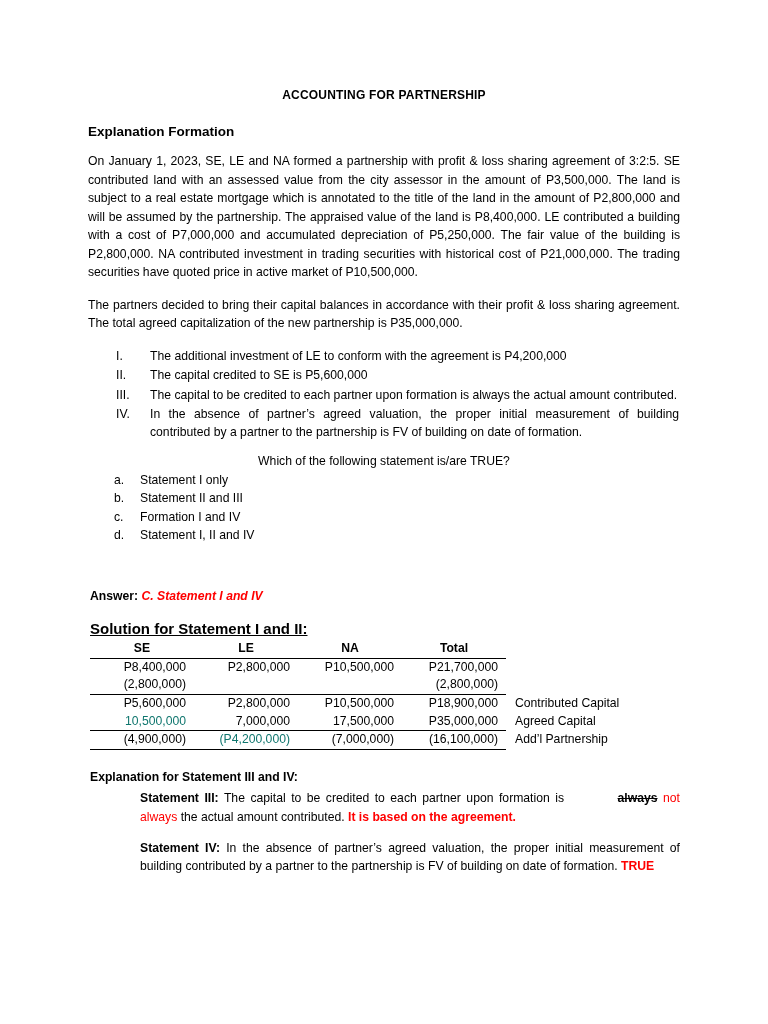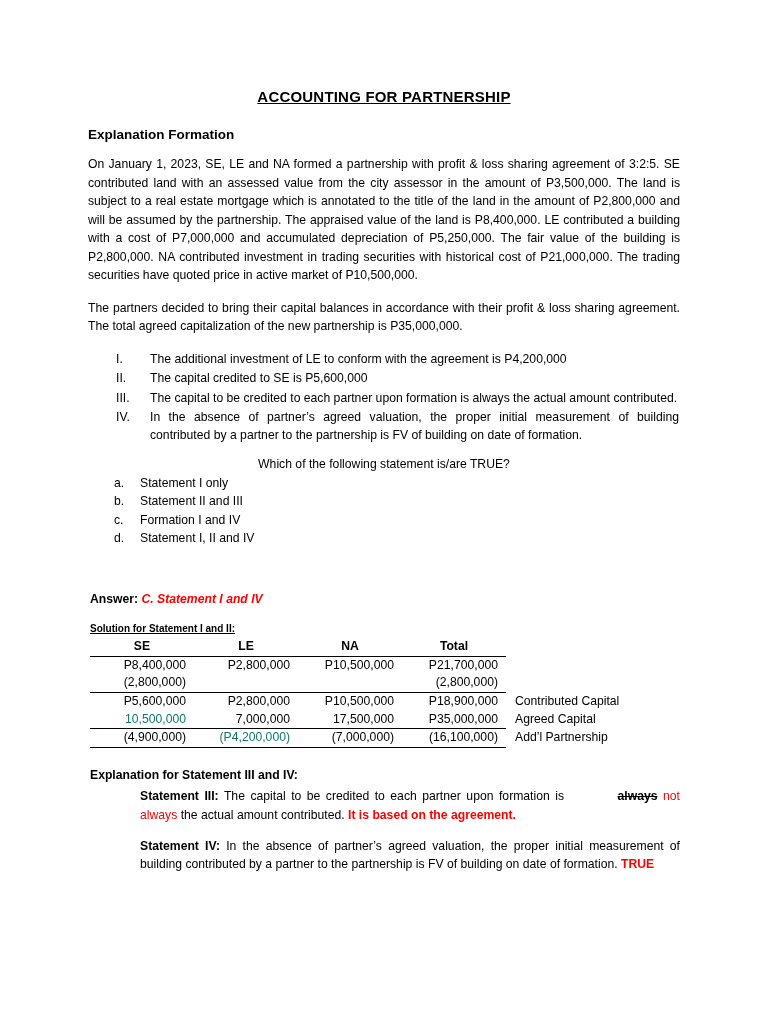--- a/index.html
+++ b/index.html
@@ -19,25 +19,24 @@
     position: relative;
     width: 768px;
     height: 1024px;
     box-sizing: border-box;
     padding: 88px 88px 0 88px;
     background: #ffffff;
     overflow: hidden;
   }
   .doc-title {
     text-align: center;
-    font-size: 15px;
+    font-size: 12px;
     font-weight: bold;
     letter-spacing: 0.2px;
     margin: 0 0 22px 0;
-    text-decoration: underline;
   }
   .section-heading {
     font-size: 13.5px;
     font-weight: bold;
     margin: 0 0 13px 0;
   }
   p.body-par {
     font-size: 12.2px;
     line-height: 1.52;
     text-align: justify;
@@ -90,21 +89,21 @@
     font-size: 12.2px;
     font-weight: bold;
     margin: 44px 0 0 2px;
   }
   .answer-line .ans-val {
     color: #FF0000;
     font-style: italic;
     font-weight: bold;
   }
   .solution-heading {
-    font-size: 10px;
+    font-size: 15px;
     font-weight: bold;
     margin: 17px 0 1px 2px;
     display: inline-block;
     text-decoration: underline;
   }
   
   table.calc {
     border-collapse: collapse;
     margin-left: 2px;
     margin-top: 2px;

